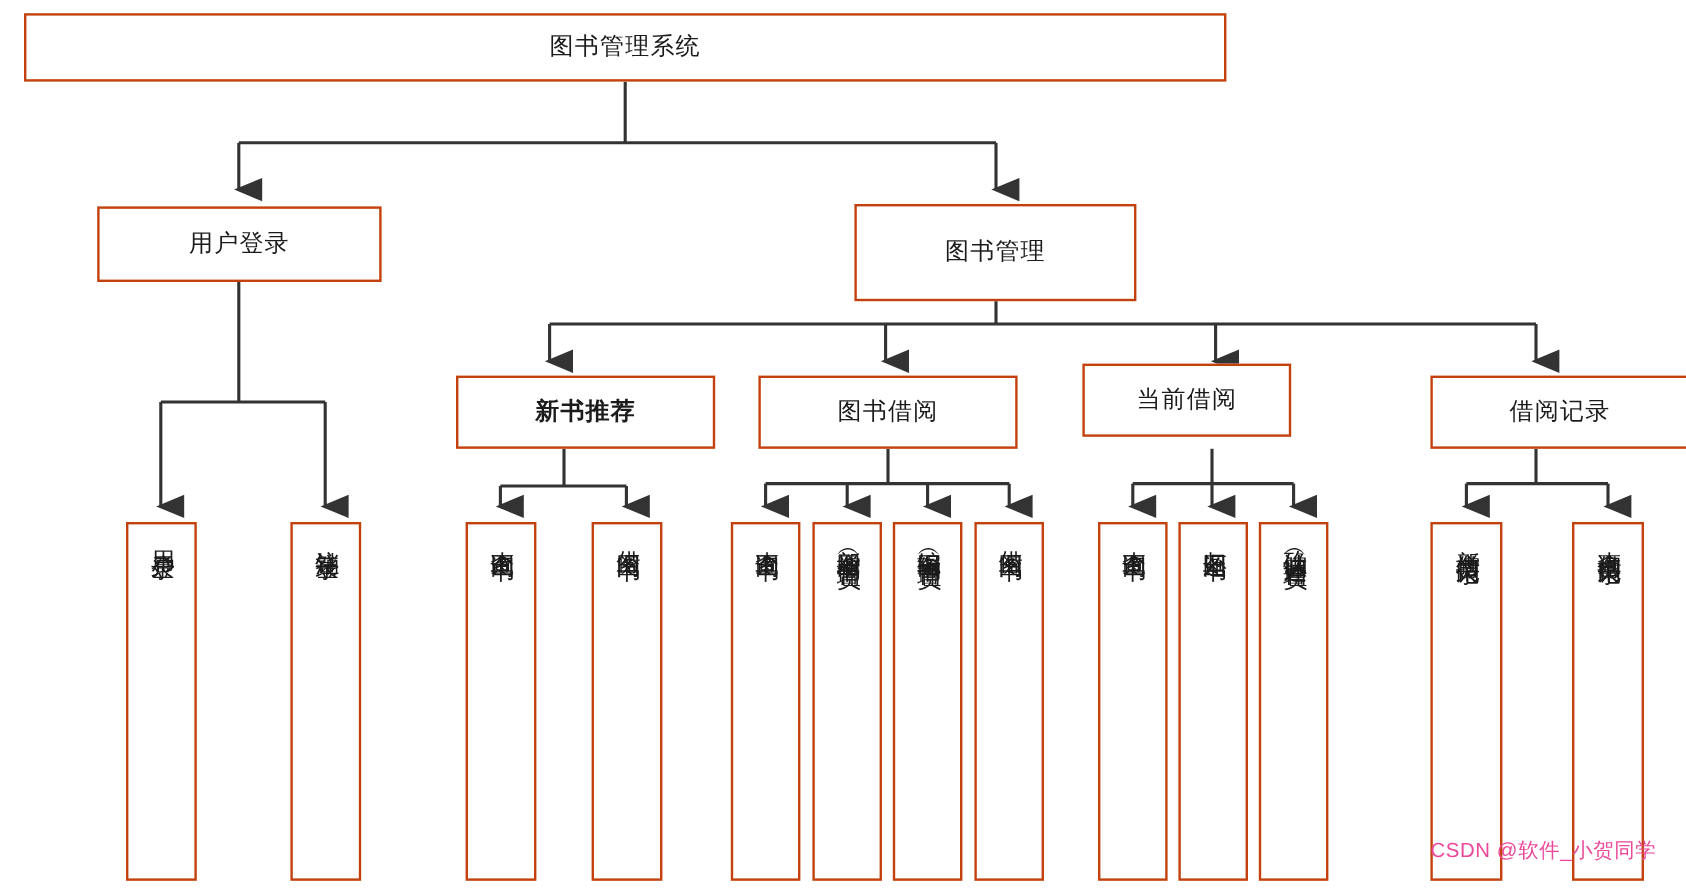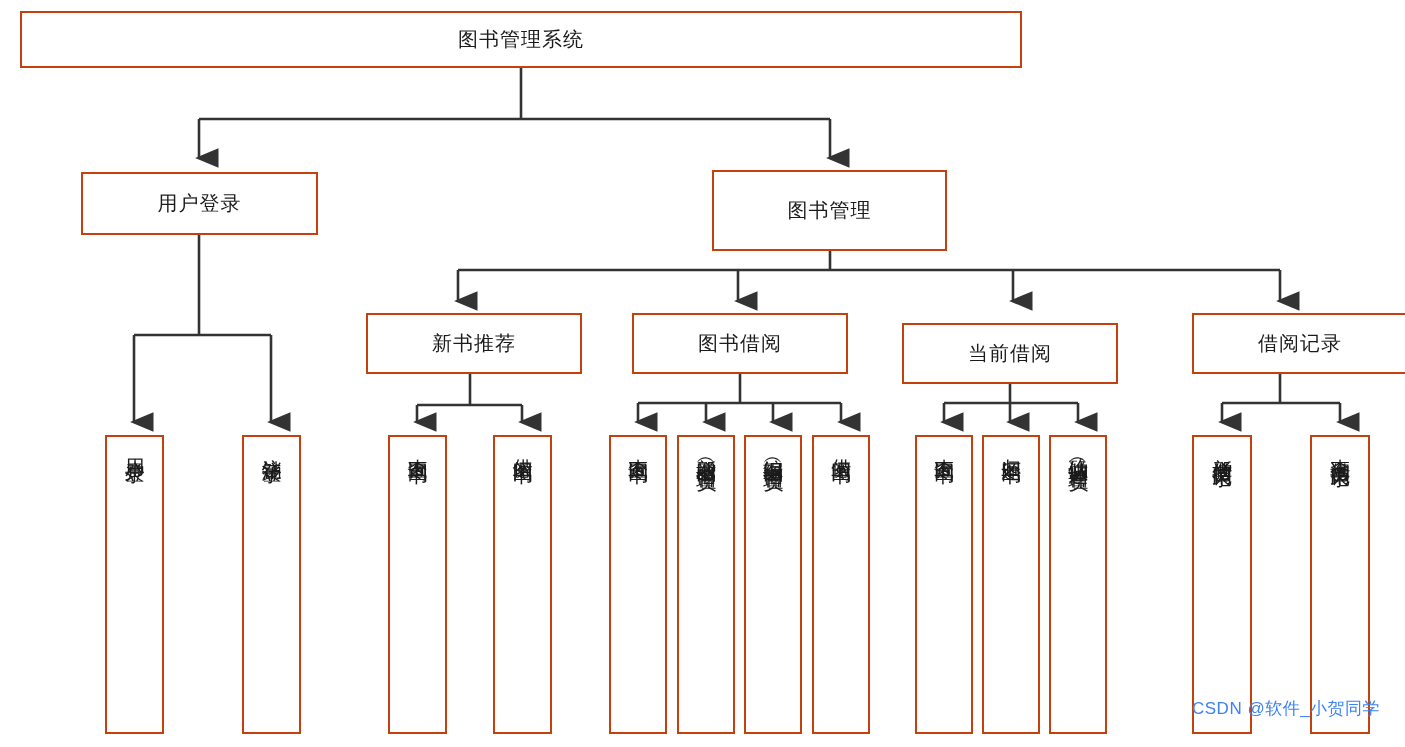--- a/index.html
+++ b/index.html
@@ -59,21 +59,21 @@
     top: 0;
     width: 1405px;
     height: 747px;
     pointer-events: none;
   }
   #watermark {
     position: absolute;
     left: 1192px;
     top: 697px;
     font-size: 17px;
-    color: #3b82f6;
+    color: #ec4899;
     white-space: nowrap;
     letter-spacing: 0.5px;
   }
 </style>
 </head>
 <body>
 
 <div id="canvas">
 
   <svg id="edges" viewBox="0 0 1405 747" width="1405" height="747">
@@ -130,27 +130,27 @@
     <span class="label">图书管理系统</span>
   </div>
 
   <div class="node horiz" style="left:81px; top:172px; width:237px; height:63px;">
     <span class="label">用户登录</span>
   </div>
   <div class="node horiz" style="left:712px; top:170px; width:235px; height:81px;">
     <span class="label">图书管理</span>
   </div>
 
-  <div class="node horiz" style="left:366px; top:313px; width:216px; height:61px;">
+  <div class="node horiz" style="left:380px; top:313px; width:216px; height:61px;font-weight:bold;">
     <span class="label">新书推荐</span>
   </div>
   <div class="node horiz" style="left:632px; top:313px; width:216px; height:61px;">
     <span class="label">图书借阅</span>
   </div>
-  <div class="node horiz" style="left:902px; top:323px; width:216px; height:61px;">
+  <div class="node horiz" style="left:902px; top:303px; width:174px; height:61px;">
     <span class="label">当前借阅</span>
   </div>
   <div class="node horiz" style="left:1192px; top:313px; width:216px; height:61px;">
     <span class="label">借阅记录</span>
   </div>
 
   <div class="node vert" style="left:105px; top:435px; width:59px; height:299px;">
     <span class="label">用户登录</span>
   </div>
   <div class="node vert" style="left:242px; top:435px; width:59px; height:299px;">

